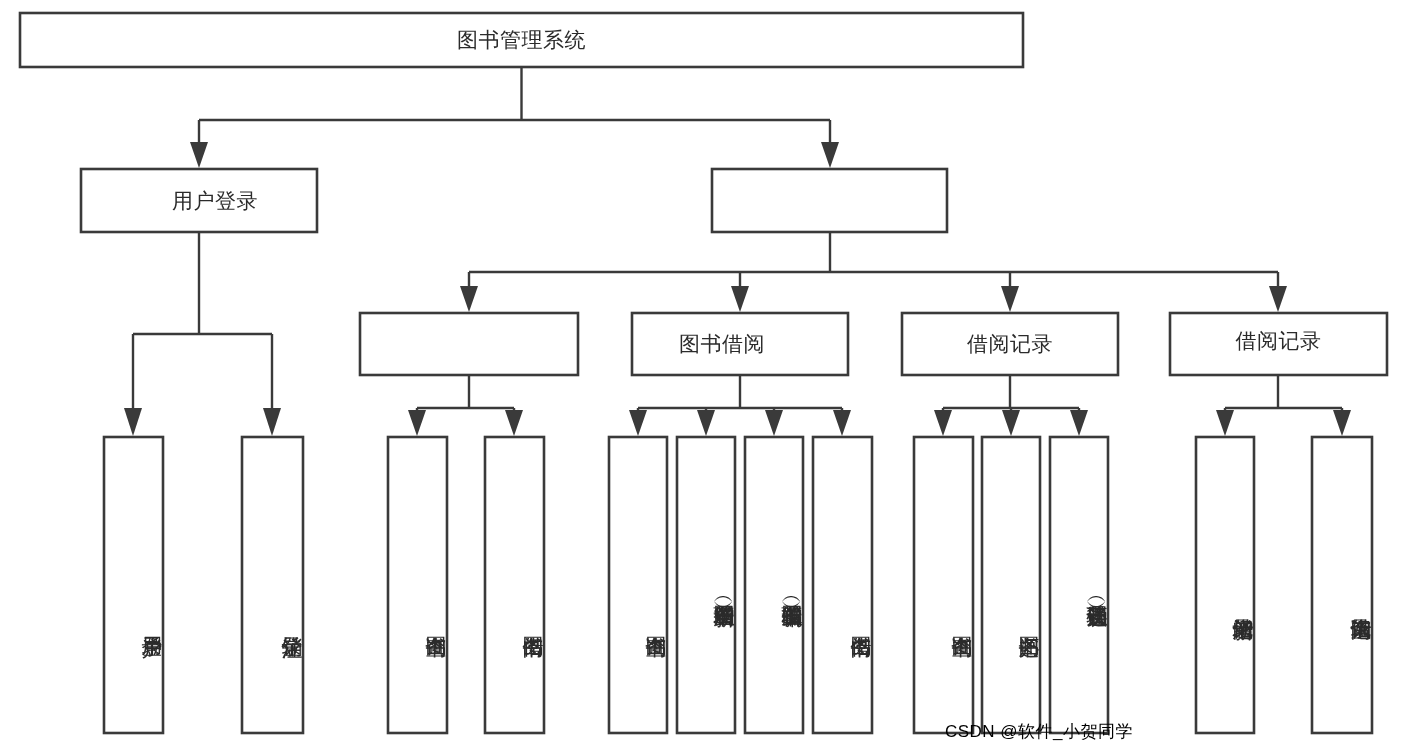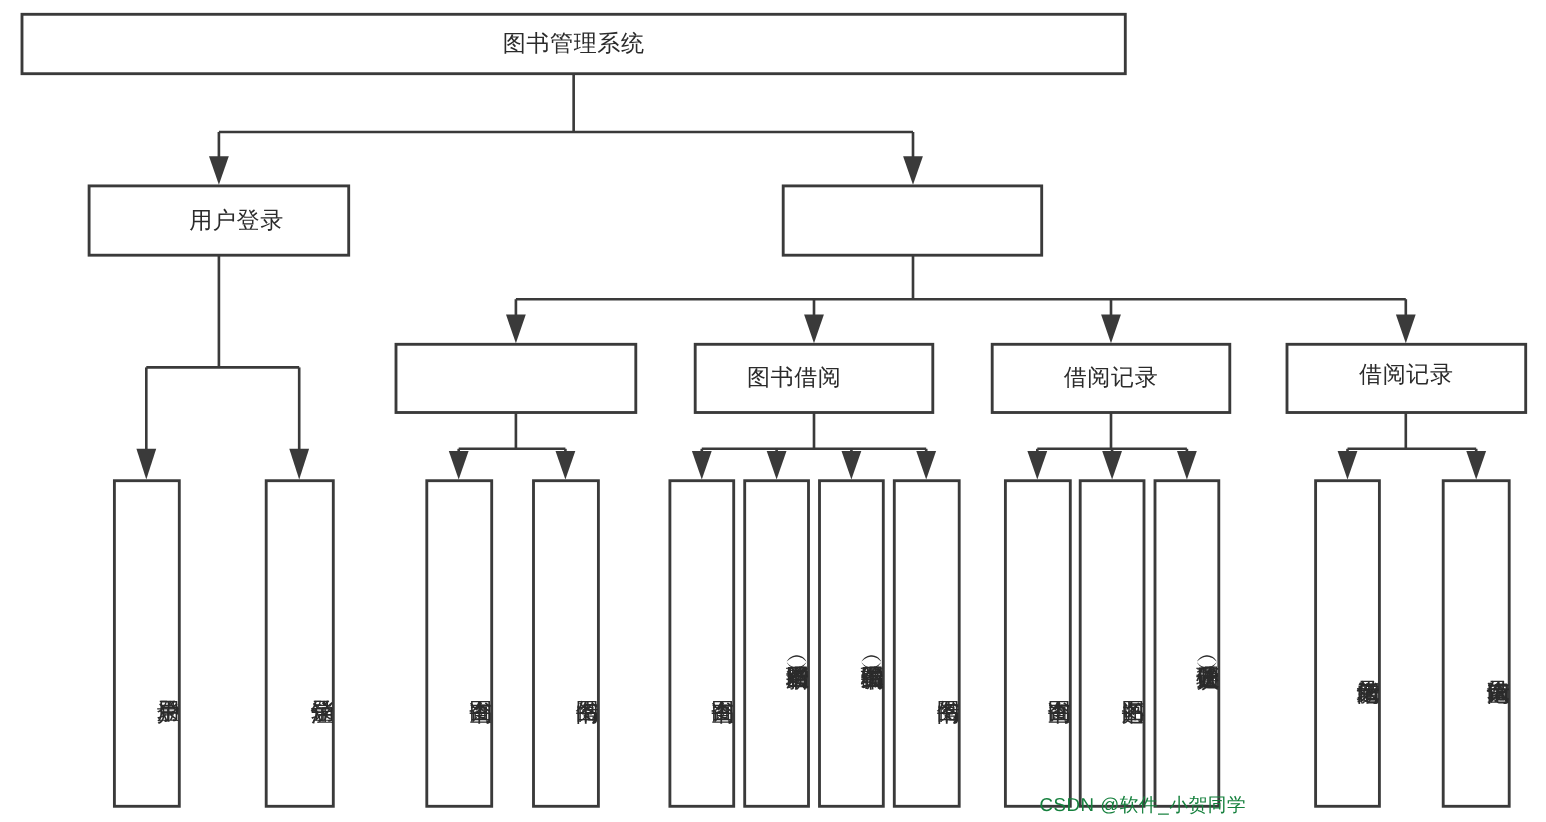--- a/index.html
+++ b/index.html
@@ -67,21 +67,21 @@
     -webkit-writing-mode: vertical-rl;
     white-space: nowrap;
     pointer-events: none;
     overflow: hidden;
   }
   .watermark {
     position: absolute;
     right: 14px;
     bottom: 4px;
     font-size: 17px;
-    color: #15803d;
+    color: #000000;
     letter-spacing: 0.5px;
     white-space: nowrap;
     pointer-events: none;
   }
 </style>
 </head>
 <body>
 
 <div id="diagram-root">
 

